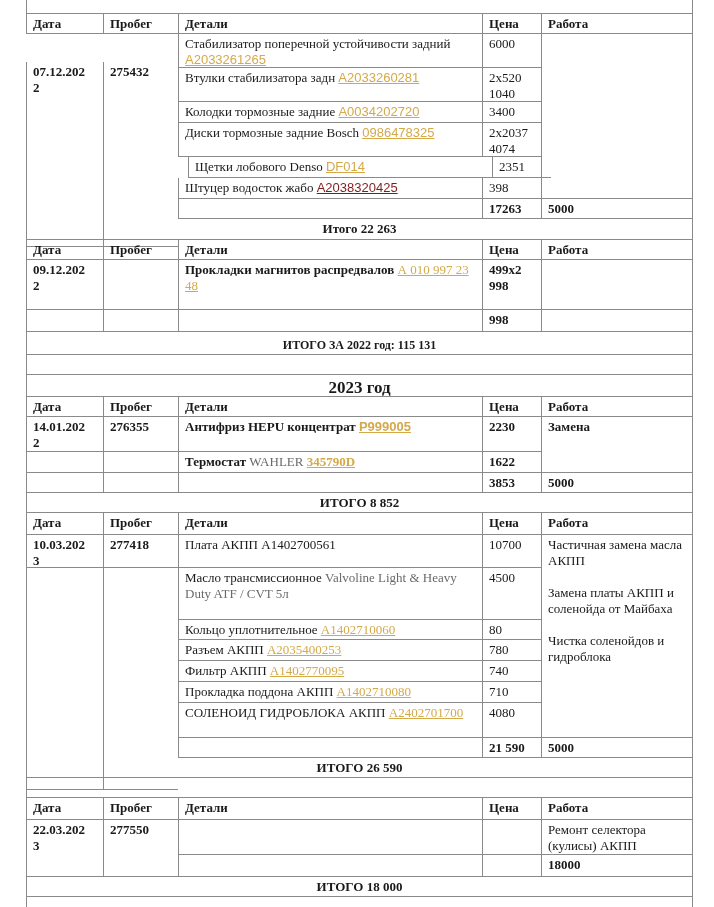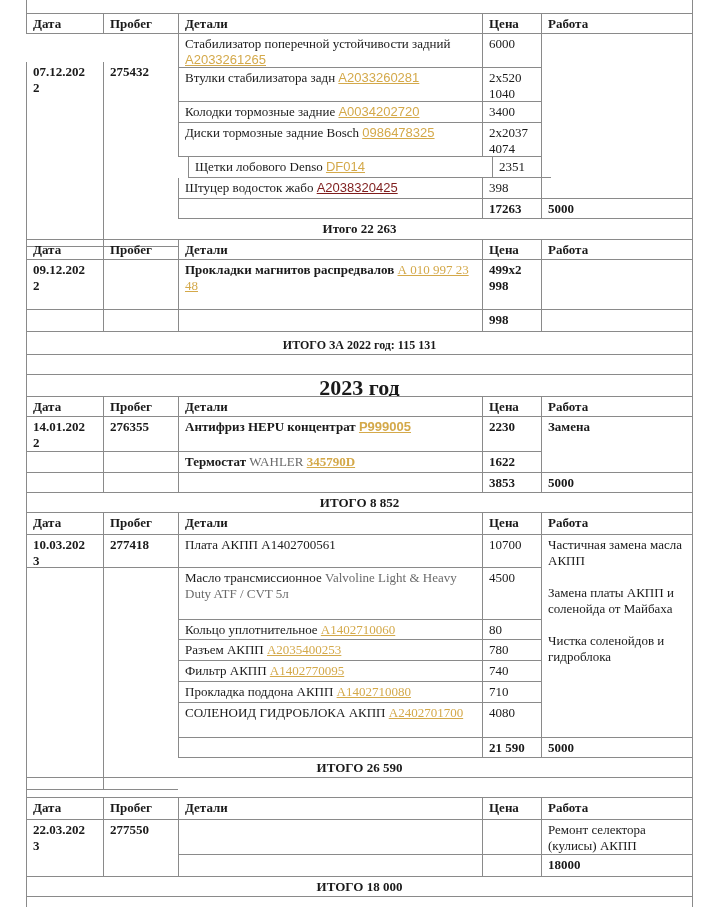--- a/index.html
+++ b/index.html
@@ -16,21 +16,21 @@
   .c-det { left: 152px; width: 304px; }
   .c-price { left: 456px; width: 59px; }
   .c-work { left: 515px; width: 152px; }
   .full { left: 0; width: 667px; text-align: center; font-weight: bold; border-right: 1px solid #8a8a8a; }
   .b { font-weight: bold; }
   .link { color: #d4a94a; text-decoration: underline; font-family: "Liberation Sans", "DejaVu Sans", sans-serif; }
   .link.serif { font-family: "Liberation Serif", "DejaVu Serif", serif; }
   .link.blue { color: #7f1d1d; }
   .grey { color: #6a6a6a; }
   .big { font-size: 12px; line-height: 22px; }
-  .huge { font-size: 22px; line-height: 22px; }
+  .huge { font-size: 17px; line-height: 22px; }
 </style>
 </head>
 <body>
 
 <div class="sheet">
 
   <div class="row" style="top:0;height:14px;">
     <div class="cell full" style="border-left:1px solid #8a8a8a;"></div>
   </div>
 

